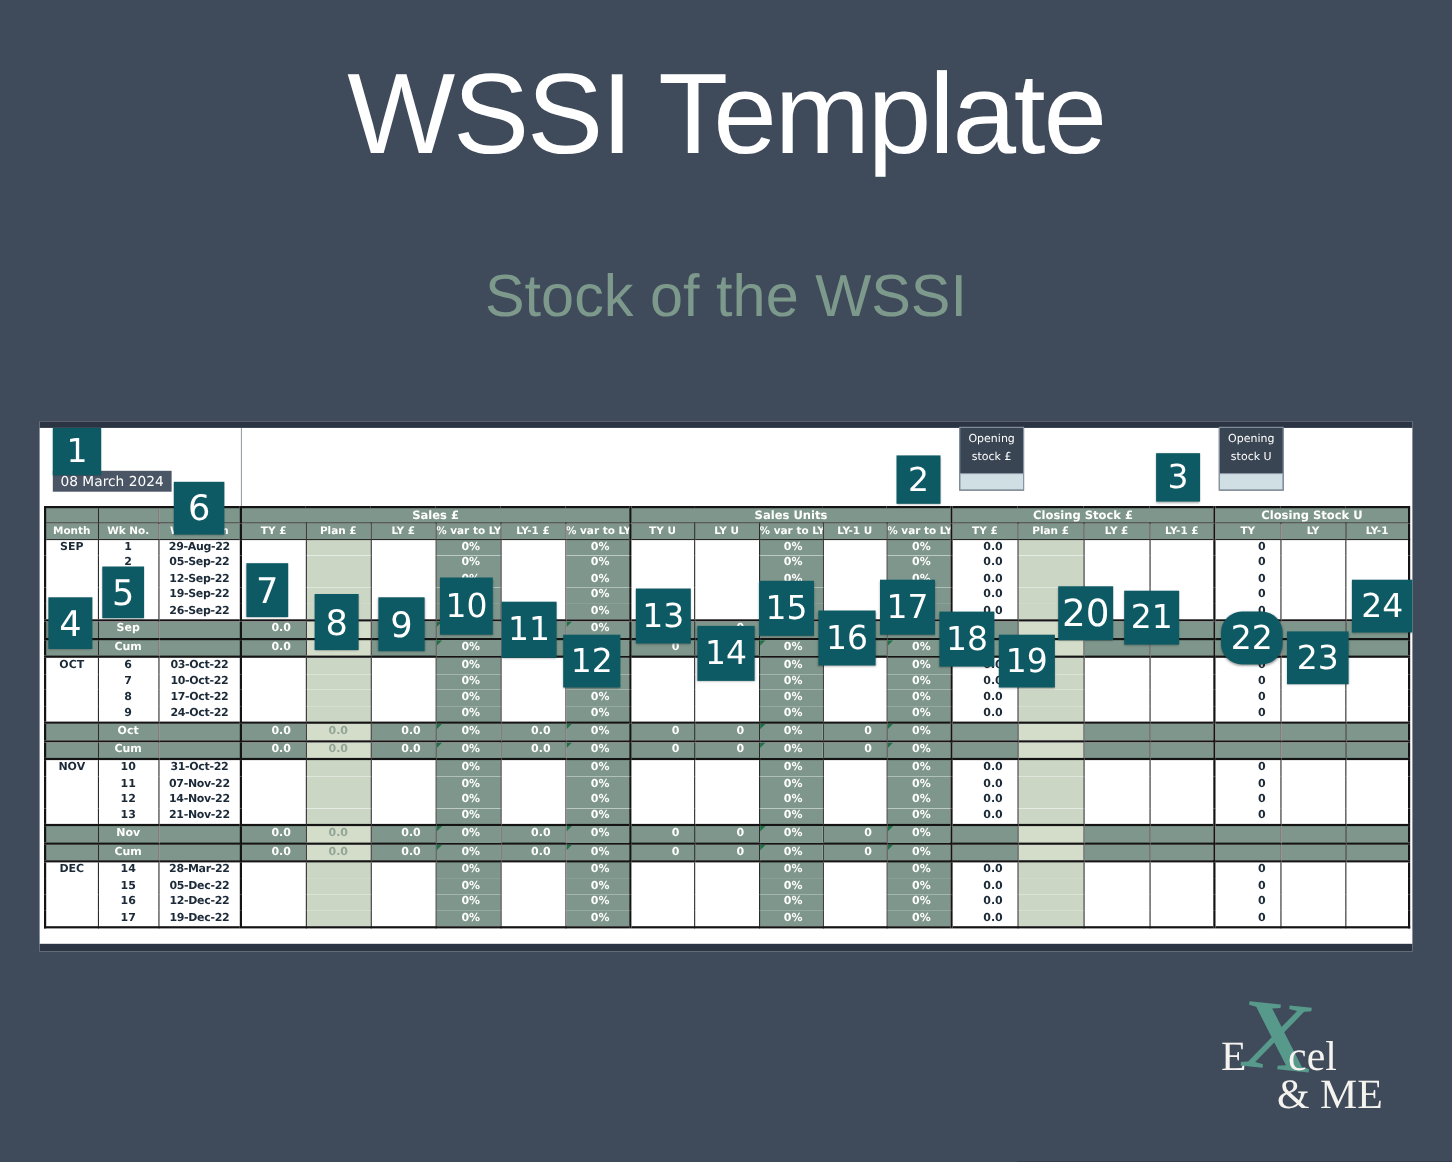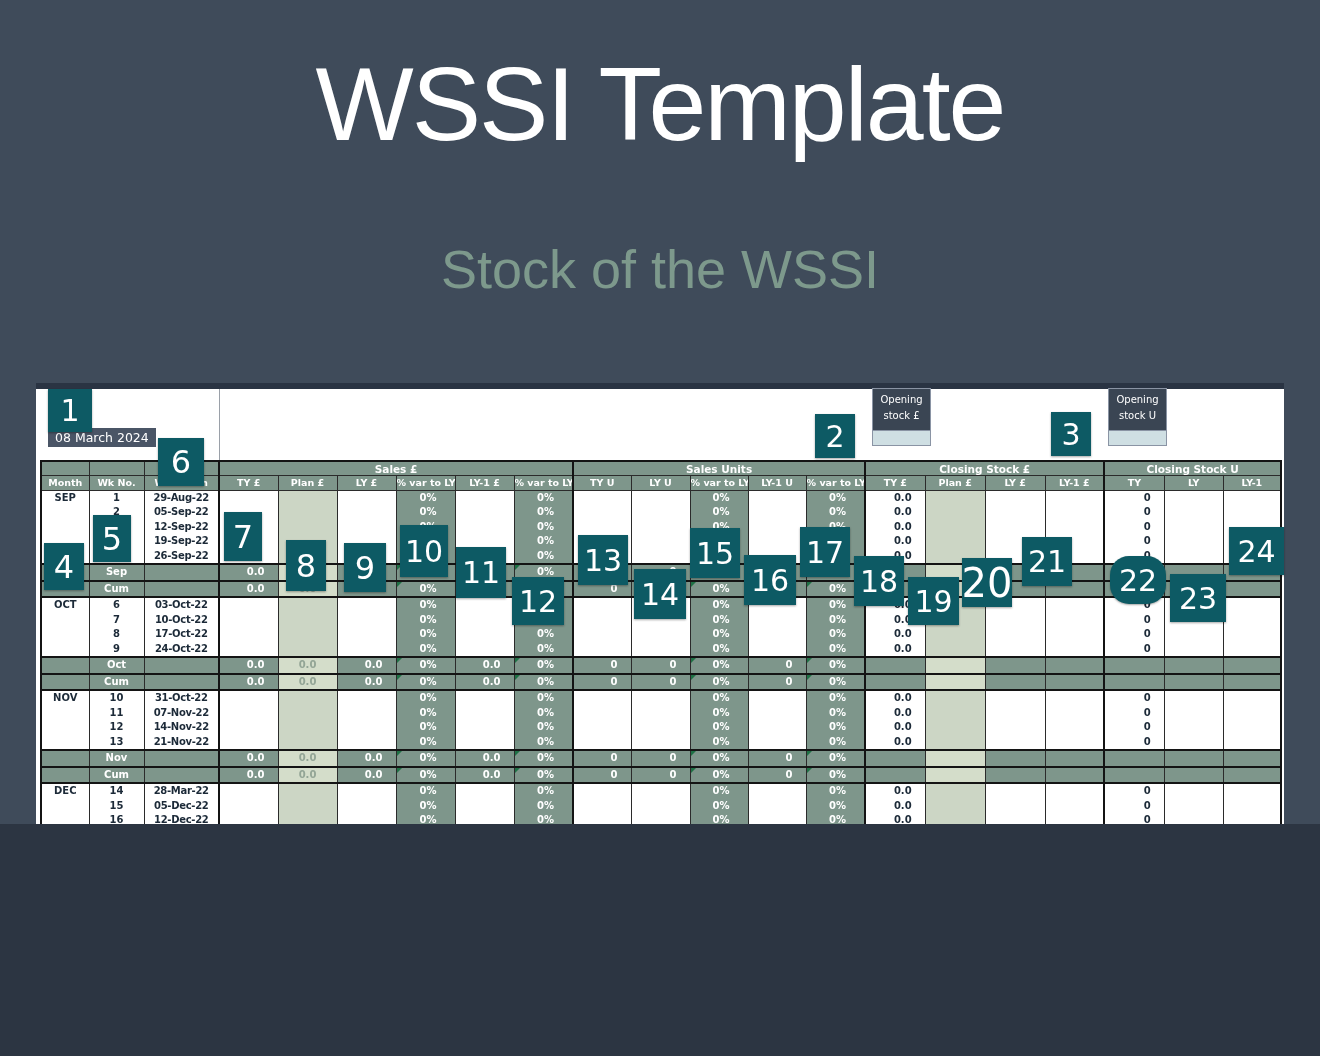--- a/index.html
+++ b/index.html
@@ -1,16 +1,16 @@
 <!DOCTYPE html>
 <html><head>
 <meta charset="utf-8">
 <style>
   html,body{margin:0;padding:0;background:#2c3542;}
-  .slide{position:relative;width:1320px;height:824px;background:#3f4b5a;overflow:hidden;
+  .slide{position:relative;width:1320px;height:1056px;background:#3f4b5a;overflow:hidden;
          font-family:"Liberation Sans",sans-serif;}
 
   
   .title{position:absolute;left:0;top:42px;width:100%;text-align:center;color:#ffffff;
          font-size:104px;font-weight:400;letter-spacing:-2px;line-height:1.2;}
   .subtitle{position:absolute;left:0;top:238px;width:100%;text-align:center;color:#7d998c;
          font-size:54px;font-weight:400;}
 
   
   .panel{position:absolute;left:36px;top:383px;width:1248px;height:482px;background:#ffffff;
@@ -701,21 +701,21 @@
       <div class="badge" style="left: 400px; top: 525px; width: 48px; height: 52px; font-size: 30px;">10</div>
       <div class="badge" style="left: 456px; top: 547px; width: 50px; height: 51px; font-size: 30px;">11</div>
       <div class="badge" style="left: 512px; top: 577px; width: 52px; height: 48px; font-size: 30px;">12</div>
       <div class="badge" style="left: 578px; top: 535px; width: 50px; height: 50px; font-size: 30px;">13</div>
       <div class="badge" style="left: 634px; top: 569px; width: 52px; height: 50px; font-size: 30px;">14</div>
       <div class="badge" style="left: 690px; top: 528px; width: 50px; height: 50px; font-size: 30px;">15</div>
       <div class="badge" style="left: 744px; top: 555px; width: 52px; height: 50px; font-size: 30px;">16</div>
       <div class="badge" style="left: 800px; top: 527px; width: 50px; height: 50px; font-size: 30px;">17</div>
       <div class="badge" style="left: 854px; top: 556px; width: 50px; height: 50px; font-size: 30px;">18</div>
       <div class="badge" style="left: 908px; top: 577px; width: 51px; height: 48px; font-size: 30px;">19</div>
-      <div class="badge" style="left: 962px; top: 558px; width: 50px; height: 49px; font-size: 40px;">20</div>
+      <div class="badge" style="left: 962px; top: 533px; width: 50px; height: 49px; font-size: 34px;">20</div>
       <div class="badge" style="left: 1022px; top: 537px; width: 50px; height: 49px; font-size: 30px;">21</div>
       <div class="badge" style="left: 1110px; top: 556px; width: 56px; height: 48px; font-size: 30px; border-radius: 19px;">22</div>
       <div class="badge" style="left: 1170px; top: 574px; width: 56px; height: 48px; font-size: 30px;">23</div>
       <div class="badge" style="left: 1229px; top: 527px; width: 55px; height: 48px; font-size: 30px;">24</div>
     </div>
 
   <div class="logo">
     <span class="lg-e">E</span>
     <span class="lg-x">X</span>
     <span class="lg-cel">cel</span>

